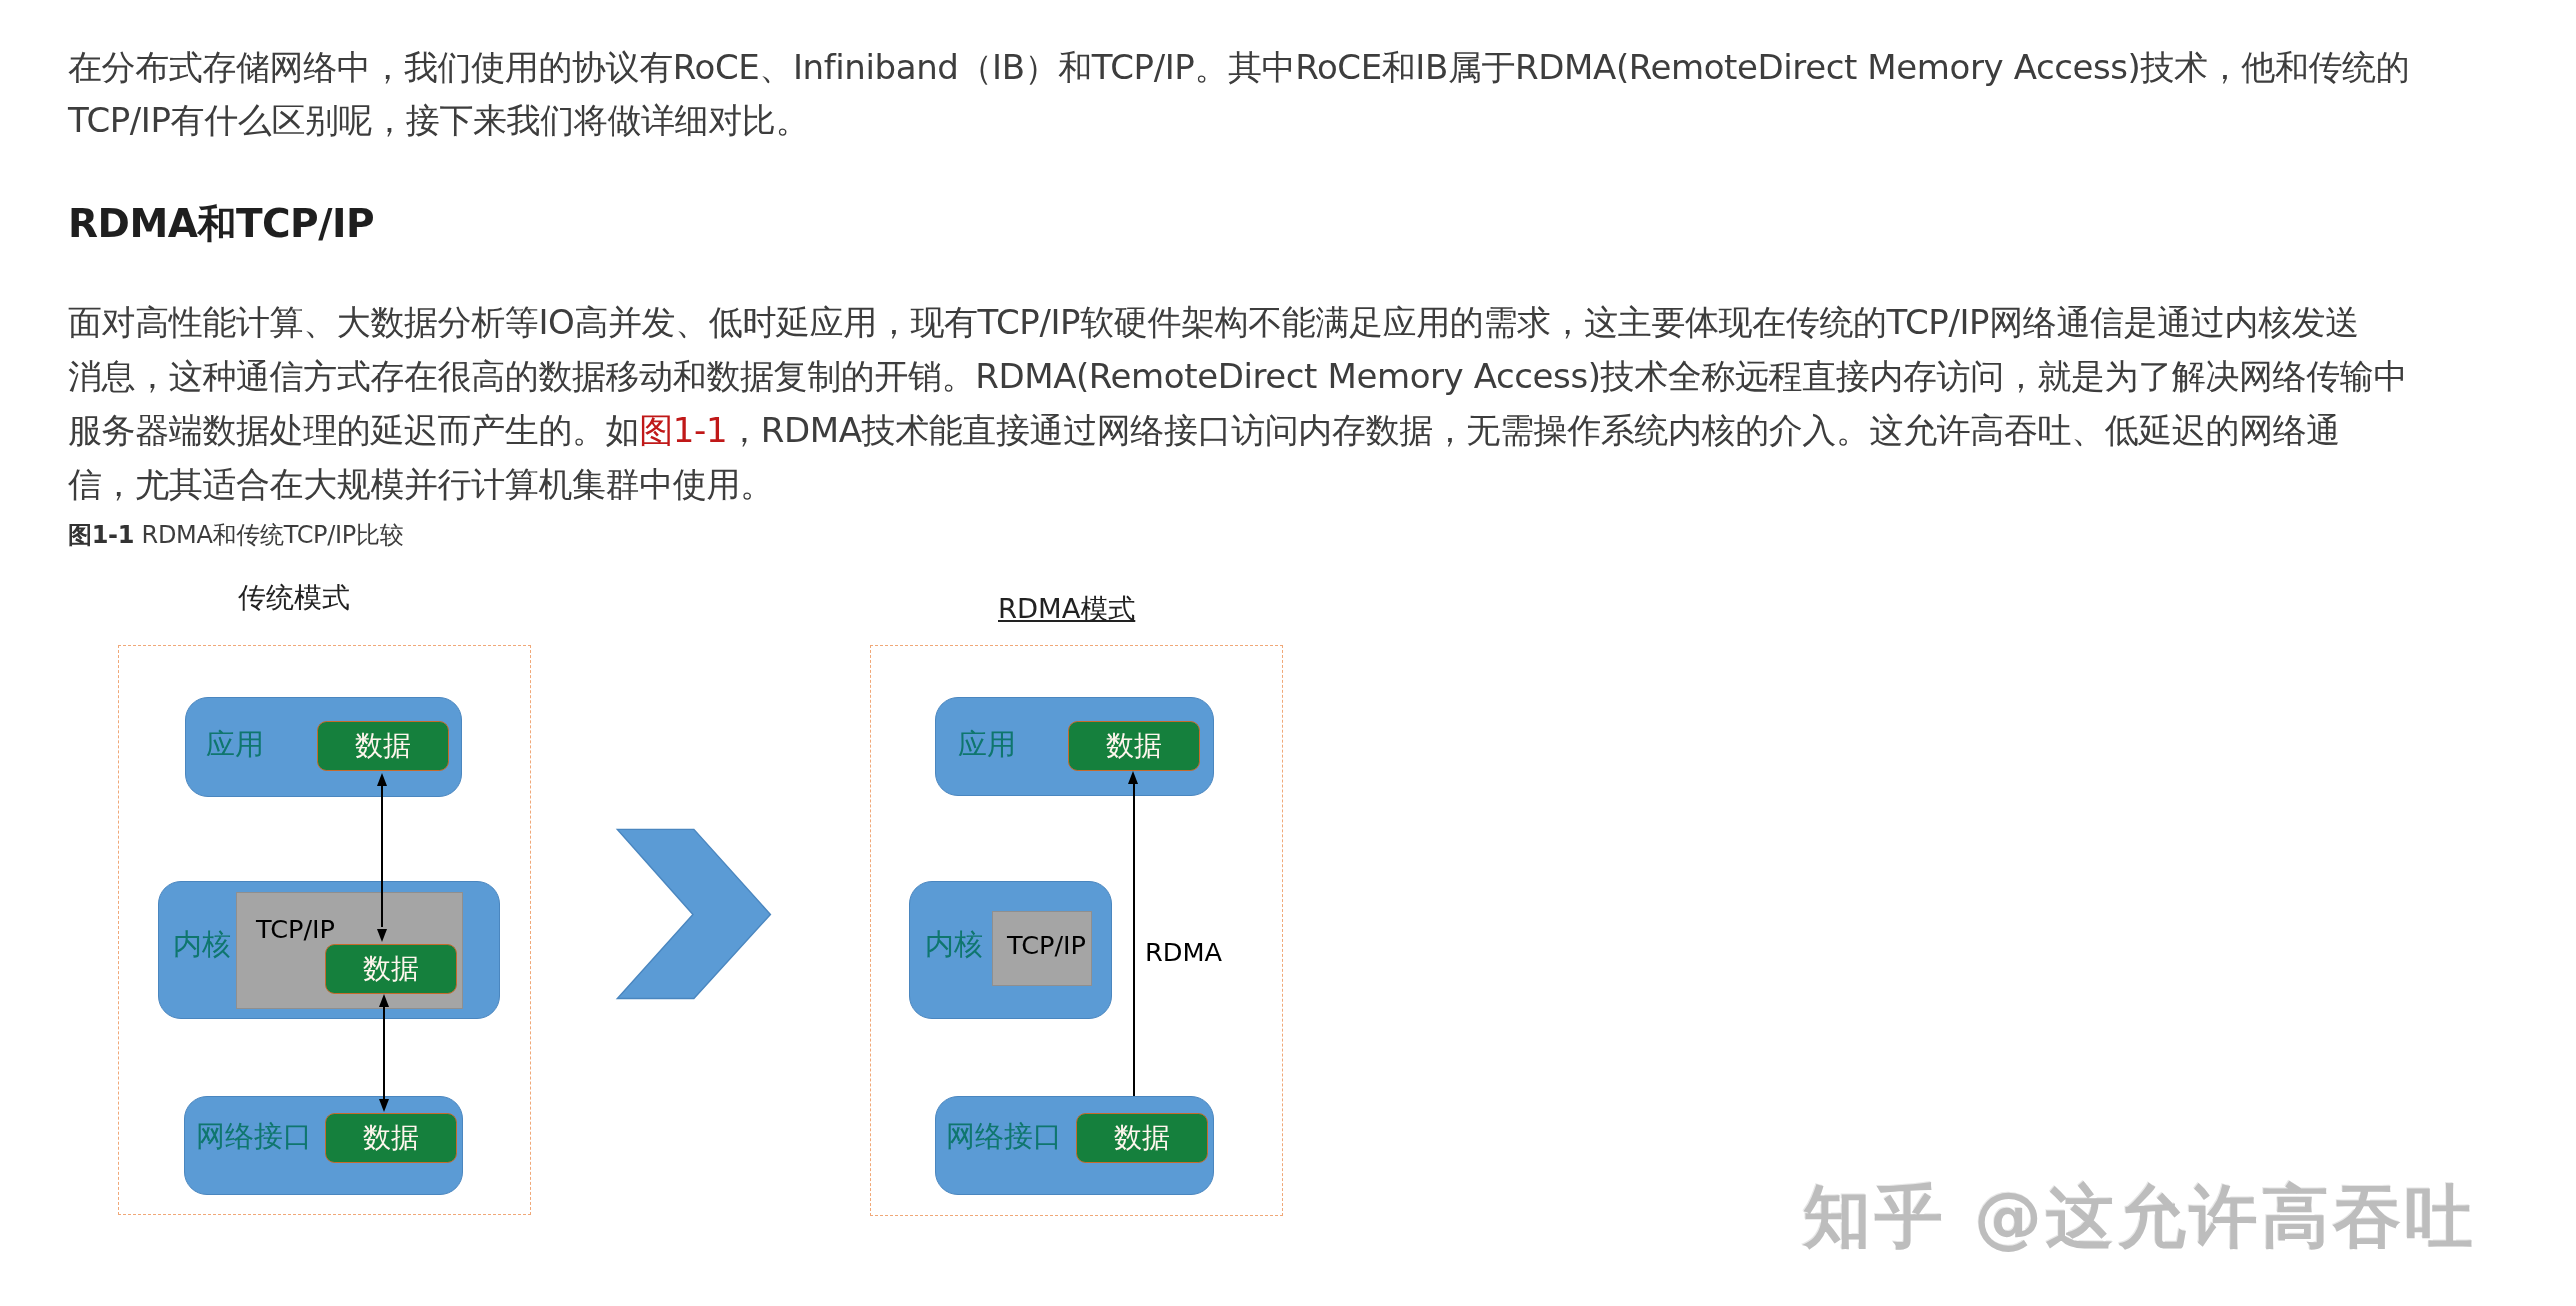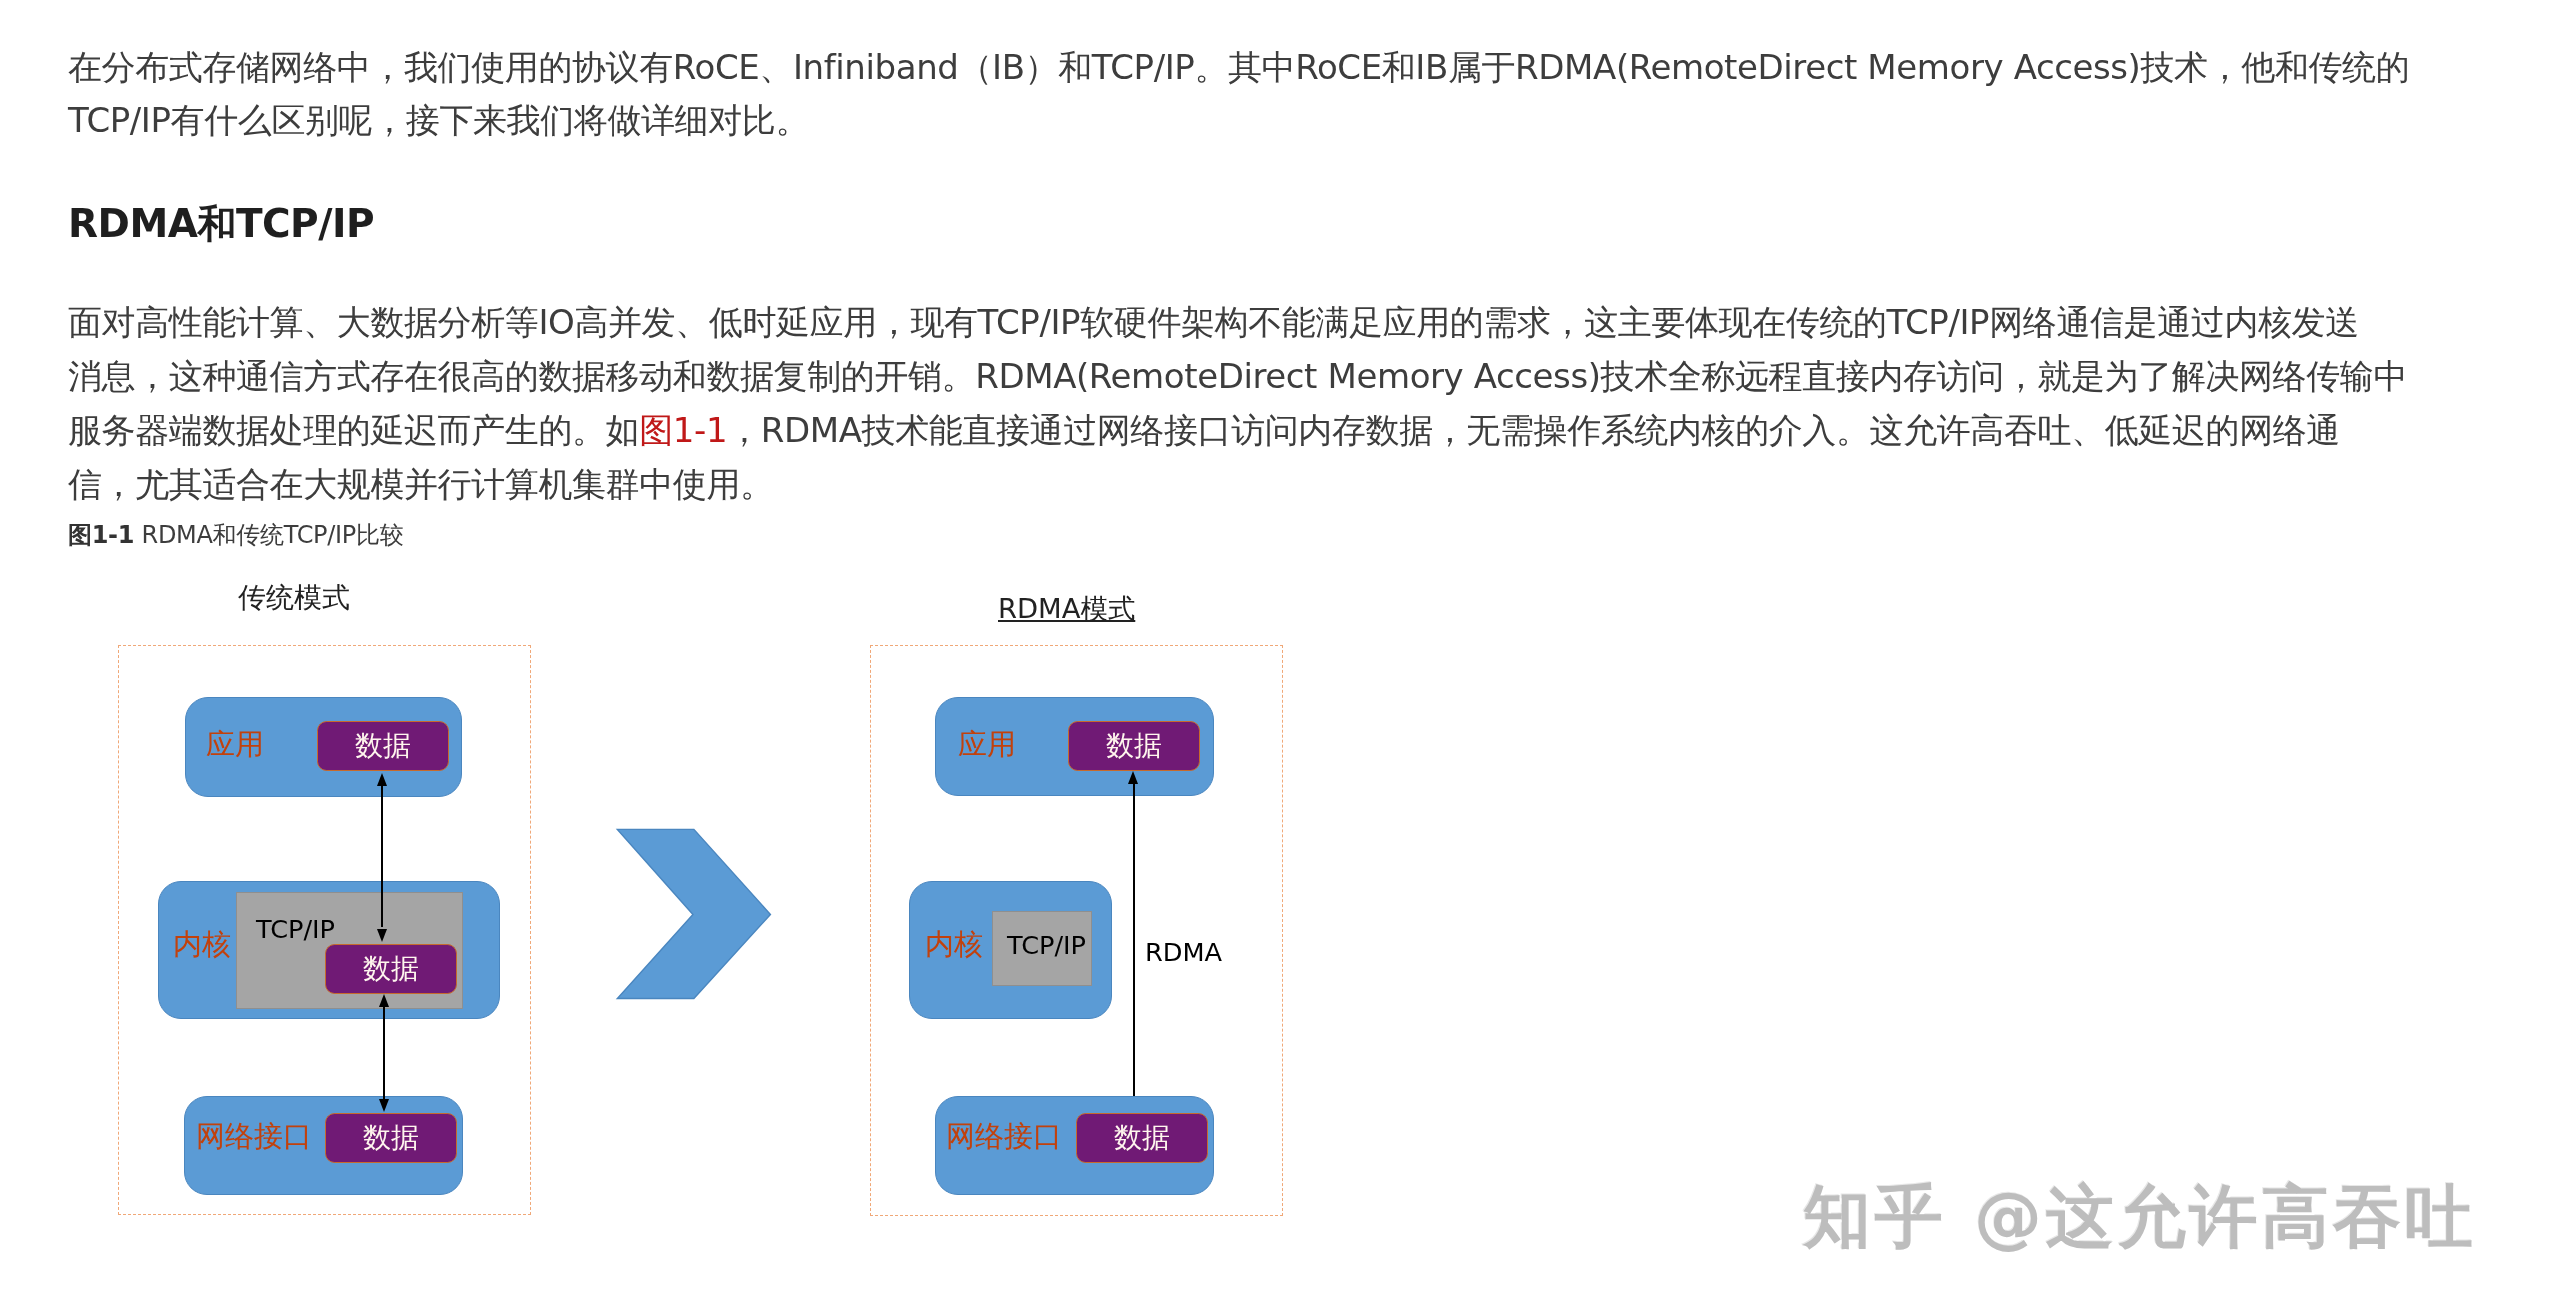--- a/index.html
+++ b/index.html
@@ -9,25 +9,25 @@
   .para { position:absolute; left:68px; font-size:34px; line-height:53px; color:#3d3d3d; white-space:nowrap; letter-spacing:-0.4px;margin-top:15px; }
   .para .line { display:block; }
   .heading { position:absolute; left:68px; top:197px; font-size:39px; font-weight:bold; color:#1f1f1f; letter-spacing:-0.5px; }
   .caption { position:absolute; left:68px; top:519px; font-size:24px; color:#3d3d3d; letter-spacing:-0.3px; }
   .caption b { color:#333; }
   .link { color:#c01818; }
   .dtitle { position:absolute; font-family:"DejaVu Serif","Liberation Serif",serif; font-size:28px; color:#222; white-space:nowrap; }
   .dtitle.sans { font-family:"DejaVu Sans","Liberation Sans",sans-serif;text-decoration:underline; }
   .dash { position:absolute; border:1.9px dashed #f0a878; box-sizing:border-box; }
   .blue { position:absolute; background:#5b9bd5; border:1.9px solid #4a86bf; border-radius:23px; box-sizing:border-box; }
-  .orange { position:absolute; background:#701a75; border:1.9px solid #c76a2c; border-radius:9.5px; box-sizing:border-box;
+  .orange { position:absolute; background:#15803d; border:1.9px solid #c76a2c; border-radius:9.5px; box-sizing:border-box;
             color:#fff6ee; font-family:"DejaVu Serif","Liberation Serif",serif; font-size:28px;
             display:flex; align-items:center; justify-content:center; }
   .gray { position:absolute; background:#a5a5a5; border:1.9px solid #8f8f8f; box-sizing:border-box; }
-  .wlabel { position:absolute; color:#c2410c; font-family:"DejaVu Serif","Liberation Serif",serif; font-size:29px; white-space:nowrap; line-height:1; }
+  .wlabel { position:absolute; color:#0f766e; font-family:"DejaVu Serif","Liberation Serif",serif; font-size:29px; white-space:nowrap; line-height:1; }
   .blabel { position:absolute; color:#000; font-family:"DejaVu Sans","Liberation Sans",sans-serif; font-size:25.6px; white-space:nowrap; line-height:1; }
   .vline { position:absolute; width:1.9px; background:#000; }
   .ahead-up { position:absolute; width:0; height:0; border-left:5.7px solid transparent; border-right:5.7px solid transparent; border-bottom:13.2px solid #000; }
   .ahead-down { position:absolute; width:0; height:0; border-left:5.7px solid transparent; border-right:5.7px solid transparent; border-top:13.2px solid #000; }
   .watermark { position:absolute; left:1803px; top:1172px; font-size:68px; font-weight:bold; color:#bdbdbd; white-space:nowrap;
                text-shadow: 2.8px 2.8px 0 #ffffff, -0.9px -0.9px 0 #e8e8e8; letter-spacing:3.8px; }
 </style>
 </head>
 <body>
 

